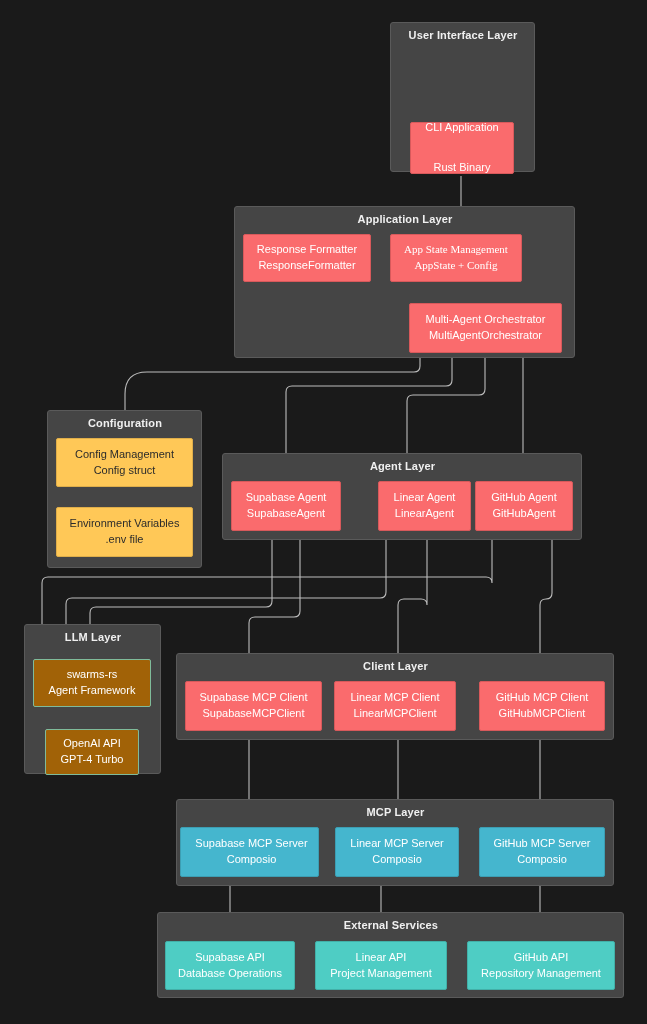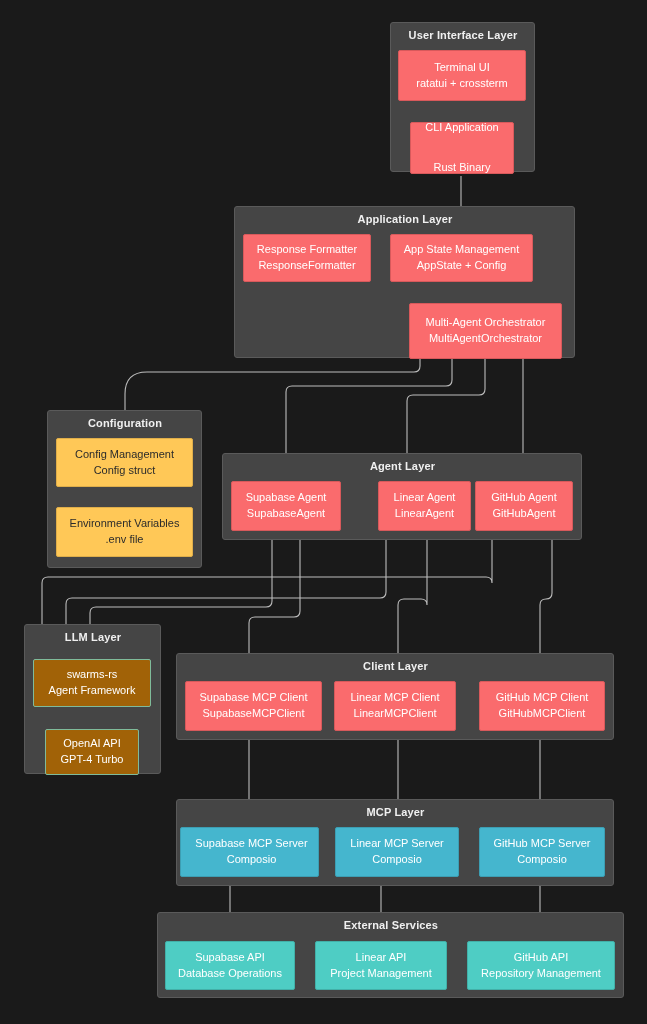--- a/index.html
+++ b/index.html
@@ -138,41 +138,37 @@
 
       <path d="M230,878 L230,890 Q230,896 230,896 L230,940"></path>
       <path d="M381,878 L381,940"></path>
       <path d="M540,878 L540,940"></path>
     </g>
   </svg>
 
   <div class="cluster" style="left:390px; top:22px; width:145px; height:150px;">
     <div class="cluster-title">User Interface Layer</div>
   </div>
-  <div class="node n-red" style="left:398px; top:50px; width:128px; height:51px;">
-    <span class="l1">Terminal UI</span>
-    <span class="l2">ratatui + crossterm</span>
-  </div>
   <div class="node n-red" style="left:410px; top:122px; width:104px; height:52px;gap:24px;">
     <span class="l1">CLI Application</span>
     <span class="l2">Rust Binary</span>
   </div>
 
   <div class="cluster" style="left:234px; top:206px; width:341px; height:152px;">
     <div class="cluster-title">Application Layer</div>
   </div>
   <div class="node n-red" style="left:243px; top:234px; width:128px; height:48px;">
     <span class="l1">Response Formatter</span>
     <span class="l2">ResponseFormatter</span>
   </div>
-  <div class="node n-red" style="left:390px; top:234px; width:143px; height:48px;">
+  <div class="node n-red" style="left:390px; top:234px; width:132px; height:48px;font-family:Liberation Serif, serif;">
     <span class="l1">App State Management</span>
     <span class="l2">AppState + Config</span>
   </div>
-  <div class="node n-red" style="left:409px; top:303px; width:153px; height:56px;">
+  <div class="node n-red" style="left:409px; top:303px; width:153px; height:50px;">
     <span class="l1">Multi-Agent Orchestrator</span>
     <span class="l2">MultiAgentOrchestrator</span>
   </div>
 
   <div class="cluster" style="left:47px; top:410px; width:155px; height:158px;">
     <div class="cluster-title">Configuration</div>
   </div>
   <div class="node n-yellow" style="left:56px; top:438px; width:137px; height:49px;">
     <span class="l1">Config Management</span>
     <span class="l2">Config struct</span>

